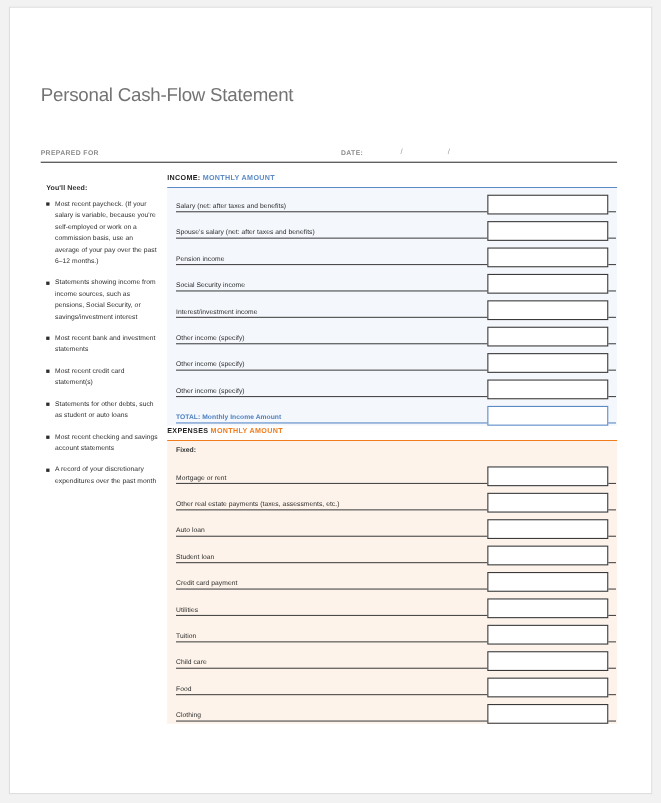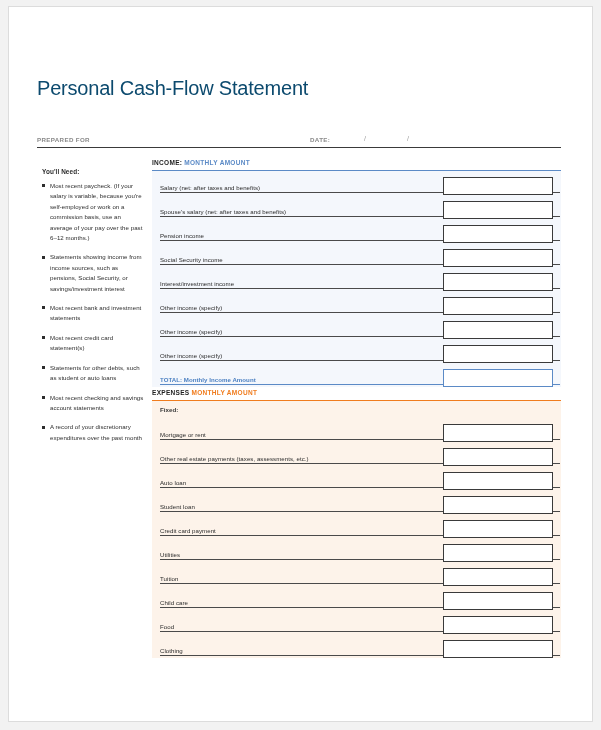--- a/index.html
+++ b/index.html
@@ -21,22 +21,22 @@
     height: 716px;
     background: #ffffff;
     border: 1px solid #dcdcdc;
     box-sizing: border-box;
     overflow: hidden;
   }
   .doc-title {
     position: absolute;
     left: 28px;
     top: 70px;
-    font-size: 20px;
-    color: #0c4a6e;
+    font-size: 17px;
+    color: #737373;
     letter-spacing: -0.2px;
     white-space: nowrap;
   }
   
   .meta-bar {
     position: absolute;
     left: 28px;
     top: 126px;
     width: 524px;
     height: 18px;

